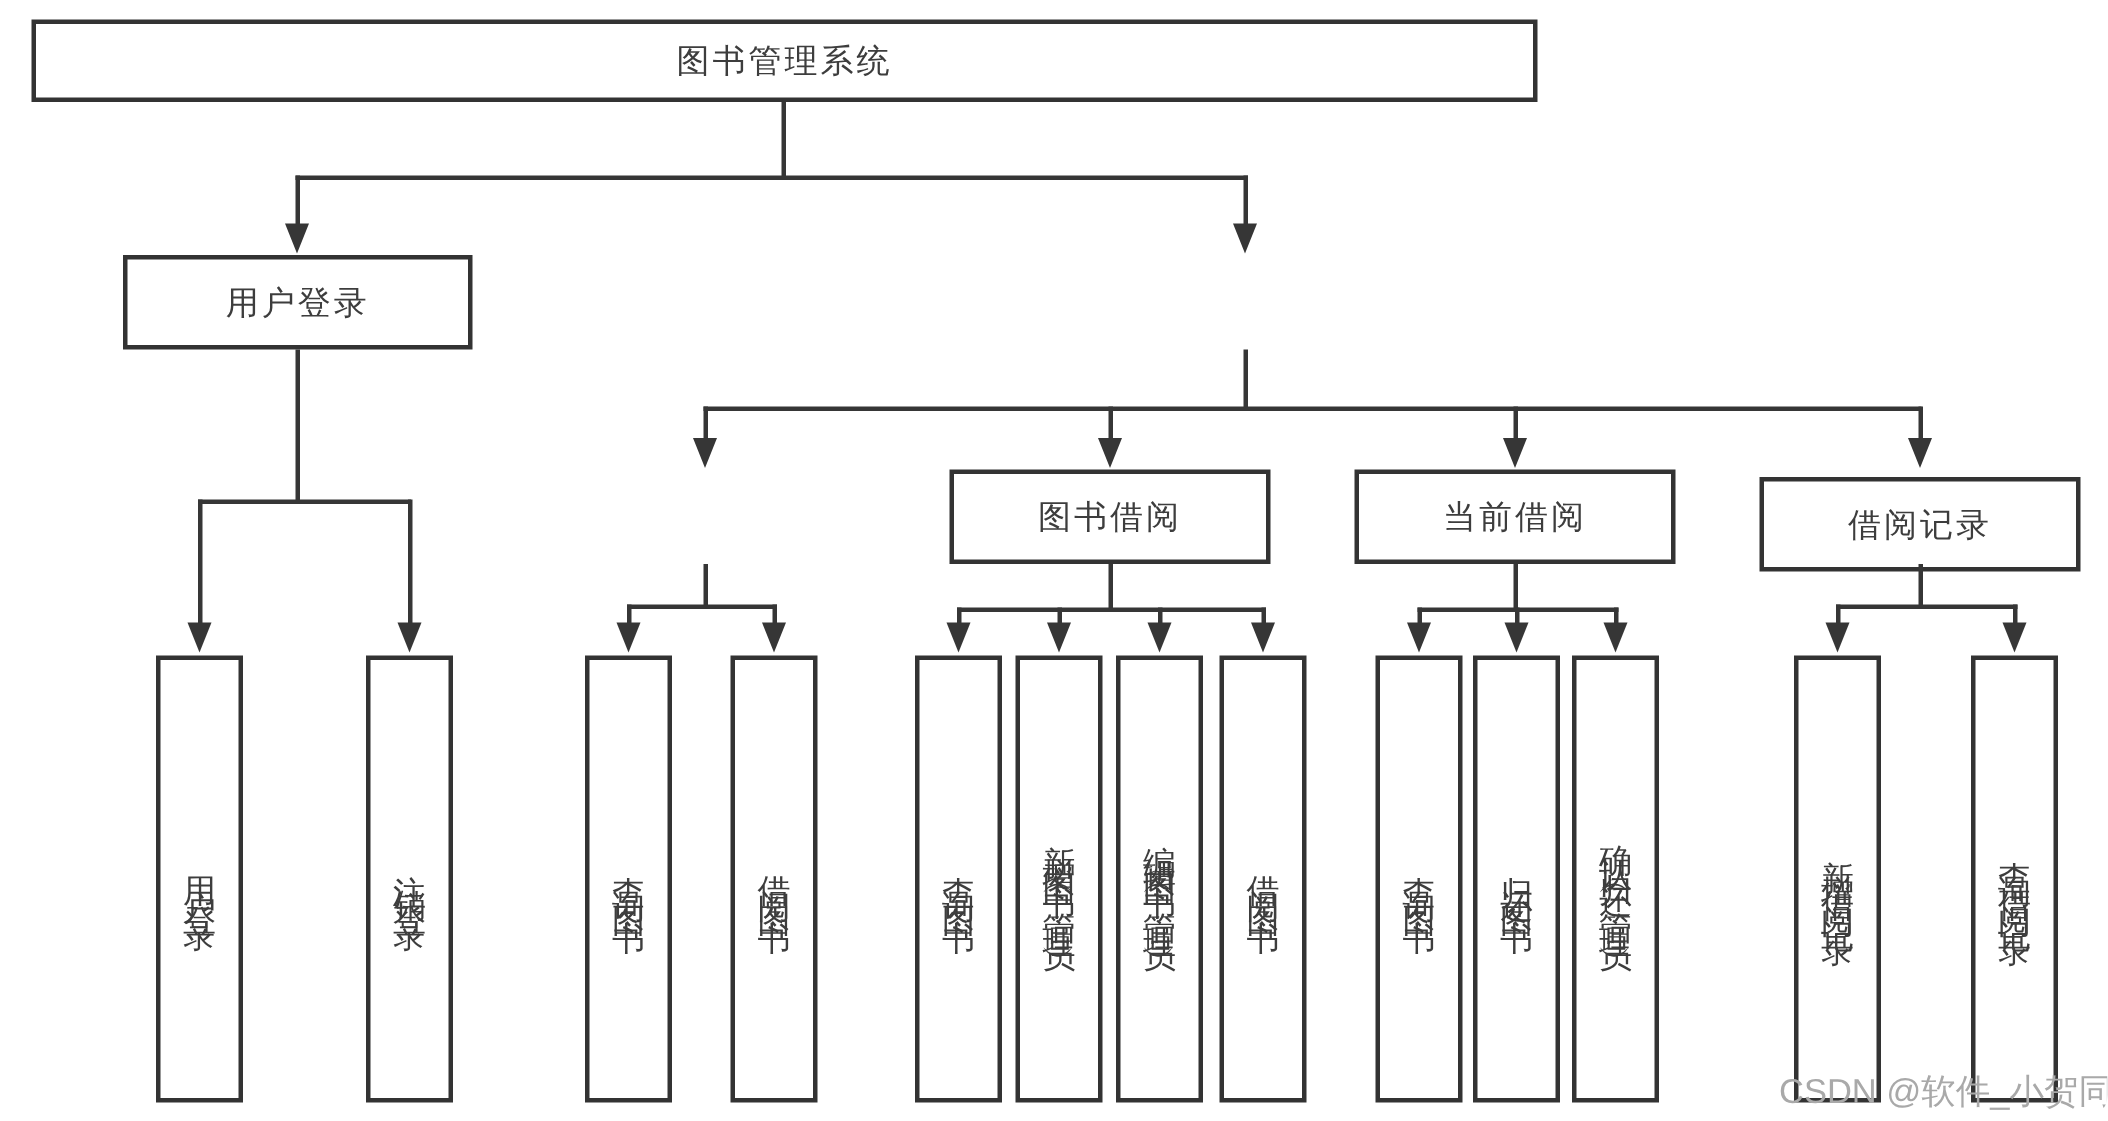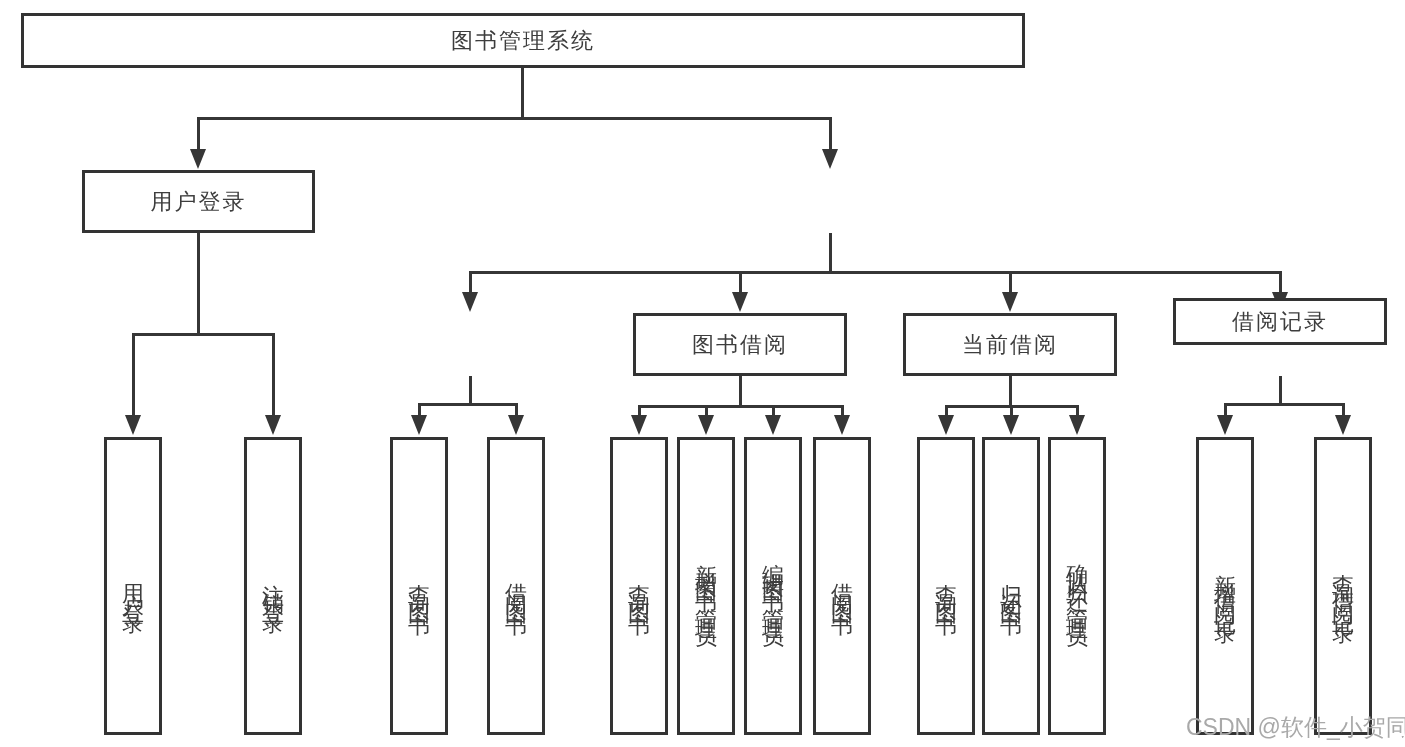--- a/index.html
+++ b/index.html
@@ -68,21 +68,21 @@
   <div class="ah" style="left:462px; top:292px;"></div>
   <div class="v" style="left:739px; top:271px; height:24px;"></div>
   <div class="ah" style="left:732px; top:292px;"></div>
   <div class="v" style="left:1009px; top:271px; height:24px;"></div>
   <div class="ah" style="left:1002px; top:292px;"></div>
   <div class="v" style="left:1279px; top:271px; height:24px;"></div>
   <div class="ah" style="left:1272px; top:292px;"></div>
 
   <div class="node" style="left:633px; top:313px; width:214px; height:63px;">图书借阅</div>
   <div class="node" style="left:903px; top:313px; width:214px; height:63px;">当前借阅</div>
-  <div class="node" style="left:1173px; top:298px; width:214px; height:47px;">借阅记录</div>
+  <div class="node" style="left:1173px; top:318px; width:214px; height:63px;">借阅记录</div>
 
   <div class="v" style="left:469px; top:376px; height:29px;"></div>
   <div class="h" style="left:418px; top:403px; width:100px;"></div>
   <div class="v" style="left:418px; top:403px; height:16px;"></div>
   <div class="ah" style="left:411px; top:415px;"></div>
   <div class="v" style="left:515px; top:403px; height:16px;"></div>
   <div class="ah" style="left:508px; top:415px;"></div>
 
   <div class="v" style="left:739px; top:376px; height:31px;"></div>
   <div class="h" style="left:638px; top:405px; width:206px;"></div>

